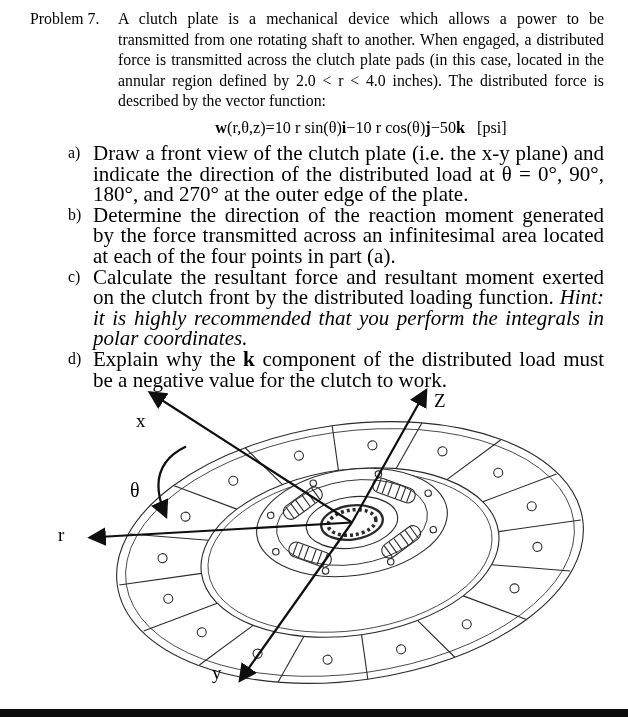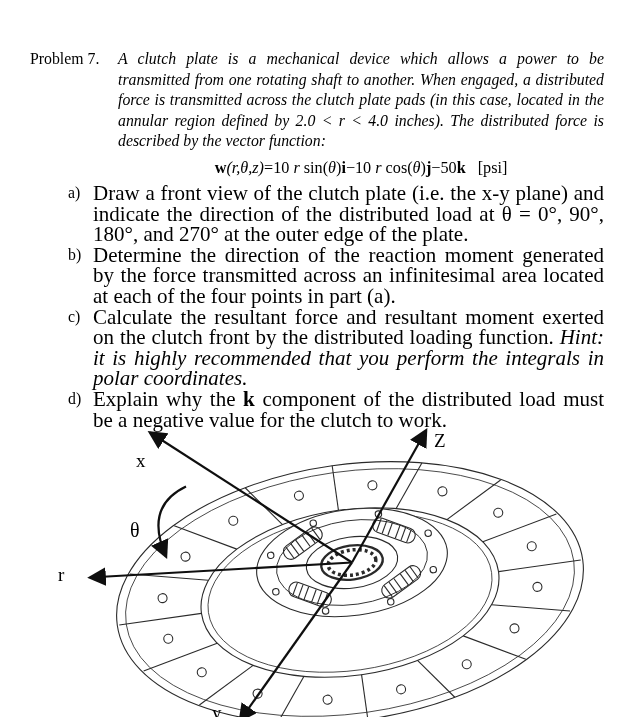--- a/index.html
+++ b/index.html
@@ -3,31 +3,31 @@
 <meta charset="utf-8">
 <style>
   * { margin:0; padding:0; box-sizing:border-box; }
   html,body { background:#ffffff; }
   body {
     width:628px; height:717px; overflow:hidden;
     font-family:"Liberation Serif","DejaVu Serif",serif;
     color:#000;
   }
   .page { position:relative; width:628px; height:717px; background:#fff; }
-  .text-block { padding:9px 24px 0 30px;margin-top:40px; }
+  .text-block { padding:9px 24px 0 30px; }
   .problem-row { display:flex; }
   .problem-label { flex:0 0 88px; font-size:15.8px; line-height:20.6px; }
   .problem-body { flex:1; min-width:0; }
-  .intro { font-size:15.8px; line-height:20.6px; text-align:justify;font-style:italic; }
+  .intro { font-size:15.8px; line-height:20.6px; text-align:justify; }
   .equation {
     text-align:center; font-size:16.2px; line-height:22px;
     margin:5px 0 4px 0; white-space:nowrap;
   }
   .eq-b { font-weight:bold; }
-  .eq-i { font-style:italic; }
+  .eq-i { }
   .eq-units { padding-left:12px; }
   .parts { margin-left:-50px; margin-top:2px; }
   .part { display:flex; }
   .part-label { flex:0 0 25px; font-size:15.8px; line-height:20.6px; }
   .part-text { flex:1; font-size:21px; line-height:20.6px; text-align:justify; }
   .hint-italic { font-style:italic; }
   .bold-k { font-weight:bold; }
   .diagram {
     position:absolute; left:0; top:380px; width:628px; height:328px;
   }

